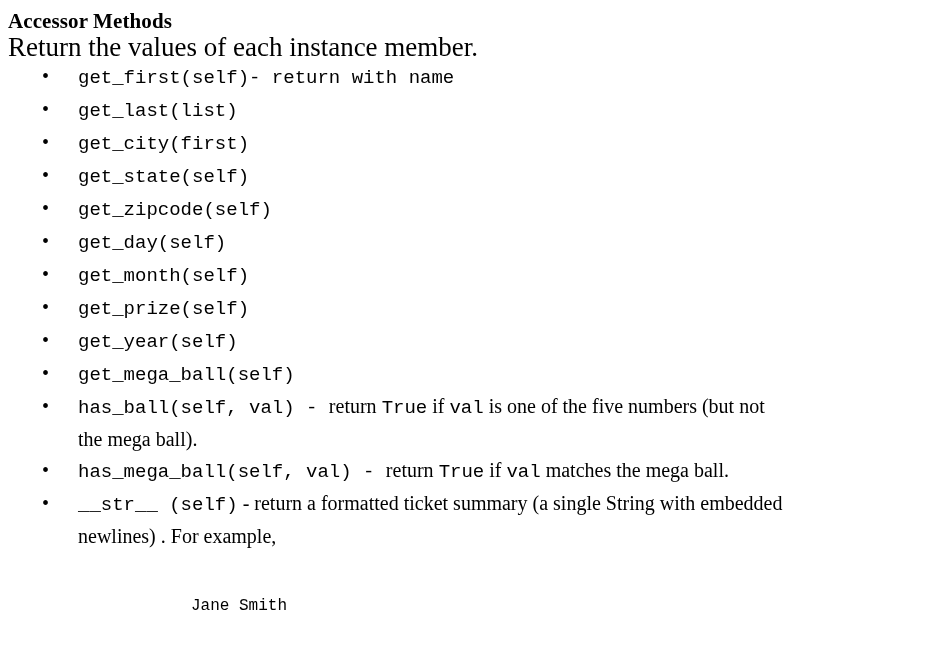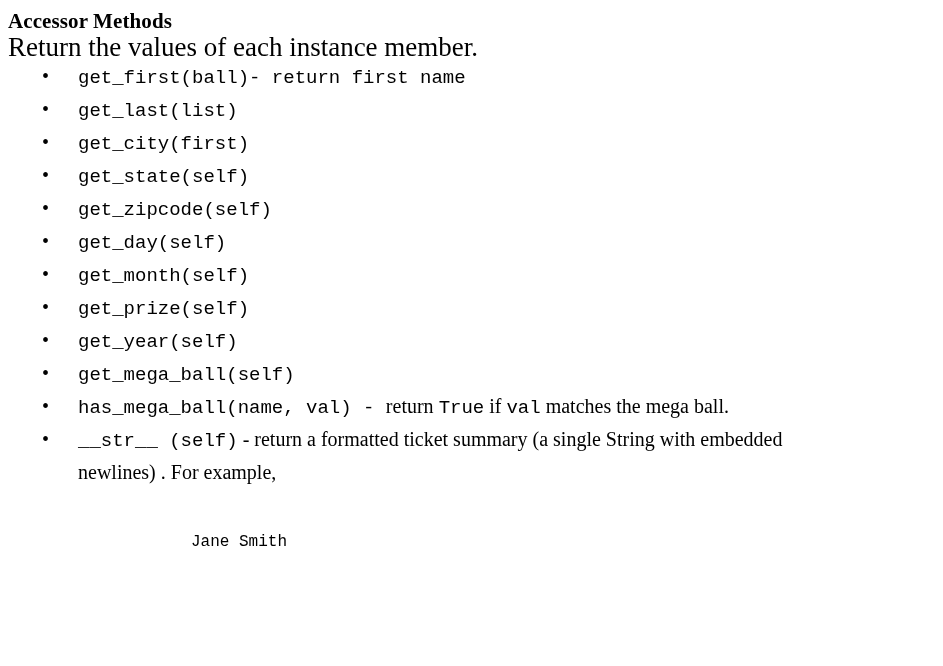--- a/index.html
+++ b/index.html
@@ -87,21 +87,21 @@
 <body>
 
 <div class="page">
 
   <div class="heading">Accessor Methods</div>
   <div class="subtitle">Return the values of each instance member.</div>
 
   <ul class="methods">
 
     <li>
-      <span class="mono">get_first(ball)- return first name</span>
+      <span class="mono">get_first(self)- return with name</span>
     </li>
 
     <li>
       <span class="mono">get_last(list)</span>
     </li>
 
     <li>
       <span class="mono">get_city(first)</span>
     </li>
 
@@ -127,23 +127,27 @@
 
     <li>
       <span class="mono">get_year(self)</span>
     </li>
 
     <li>
       <span class="mono">get_mega_ball(self)</span>
     </li>
 
 
+    <li>
+      <span class="mono">has_ball(self, val) </span><span class="mono">- </span><span class="ser">return </span><span class="mono">True</span><span class="ser"> if </span><span class="mono">val</span><span class="ser"> is one of the five numbers (but not</span>
+      <span class="ser wrapline">the mega ball).</span>
+    </li>
 
     <li>
-      <span class="mono">has_mega_ball(name, val) </span><span class="mono">- </span><span class="ser">return </span><span class="mono">True</span><span class="ser"> if </span><span class="mono">val</span><span class="ser"> matches the mega ball.</span>
+      <span class="mono">has_mega_ball(self, val) </span><span class="mono">- </span><span class="ser">return </span><span class="mono">True</span><span class="ser"> if </span><span class="mono">val</span><span class="ser"> matches the mega ball.</span>
     </li>
 
     <li>
       <span class="mono">__str__ (self)</span><span class="ser"> - return a formatted ticket summary (a single String with embedded</span>
       <span class="ser wrapline">newlines) . For example,</span>
       <div class="example">
         <span class="exline">Jane Smith</span>
         
         
         

